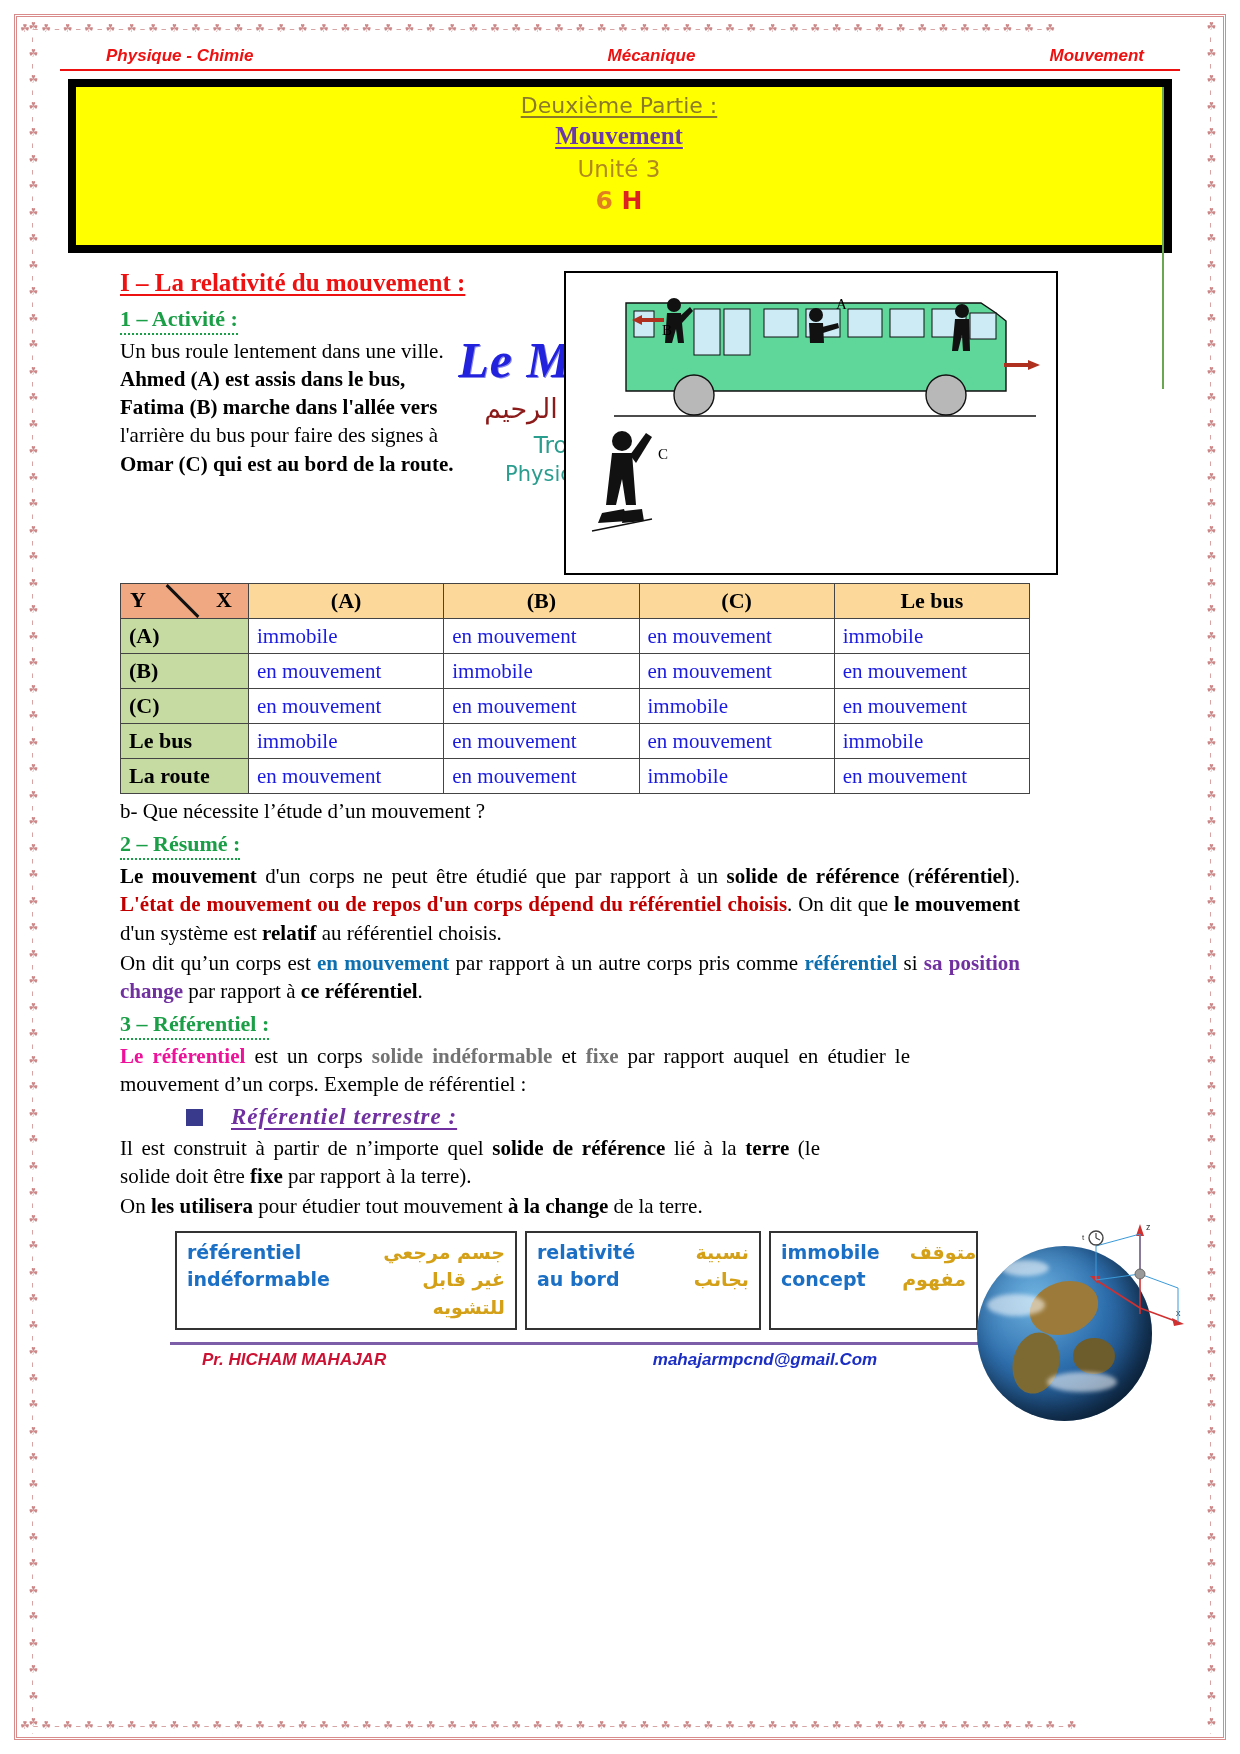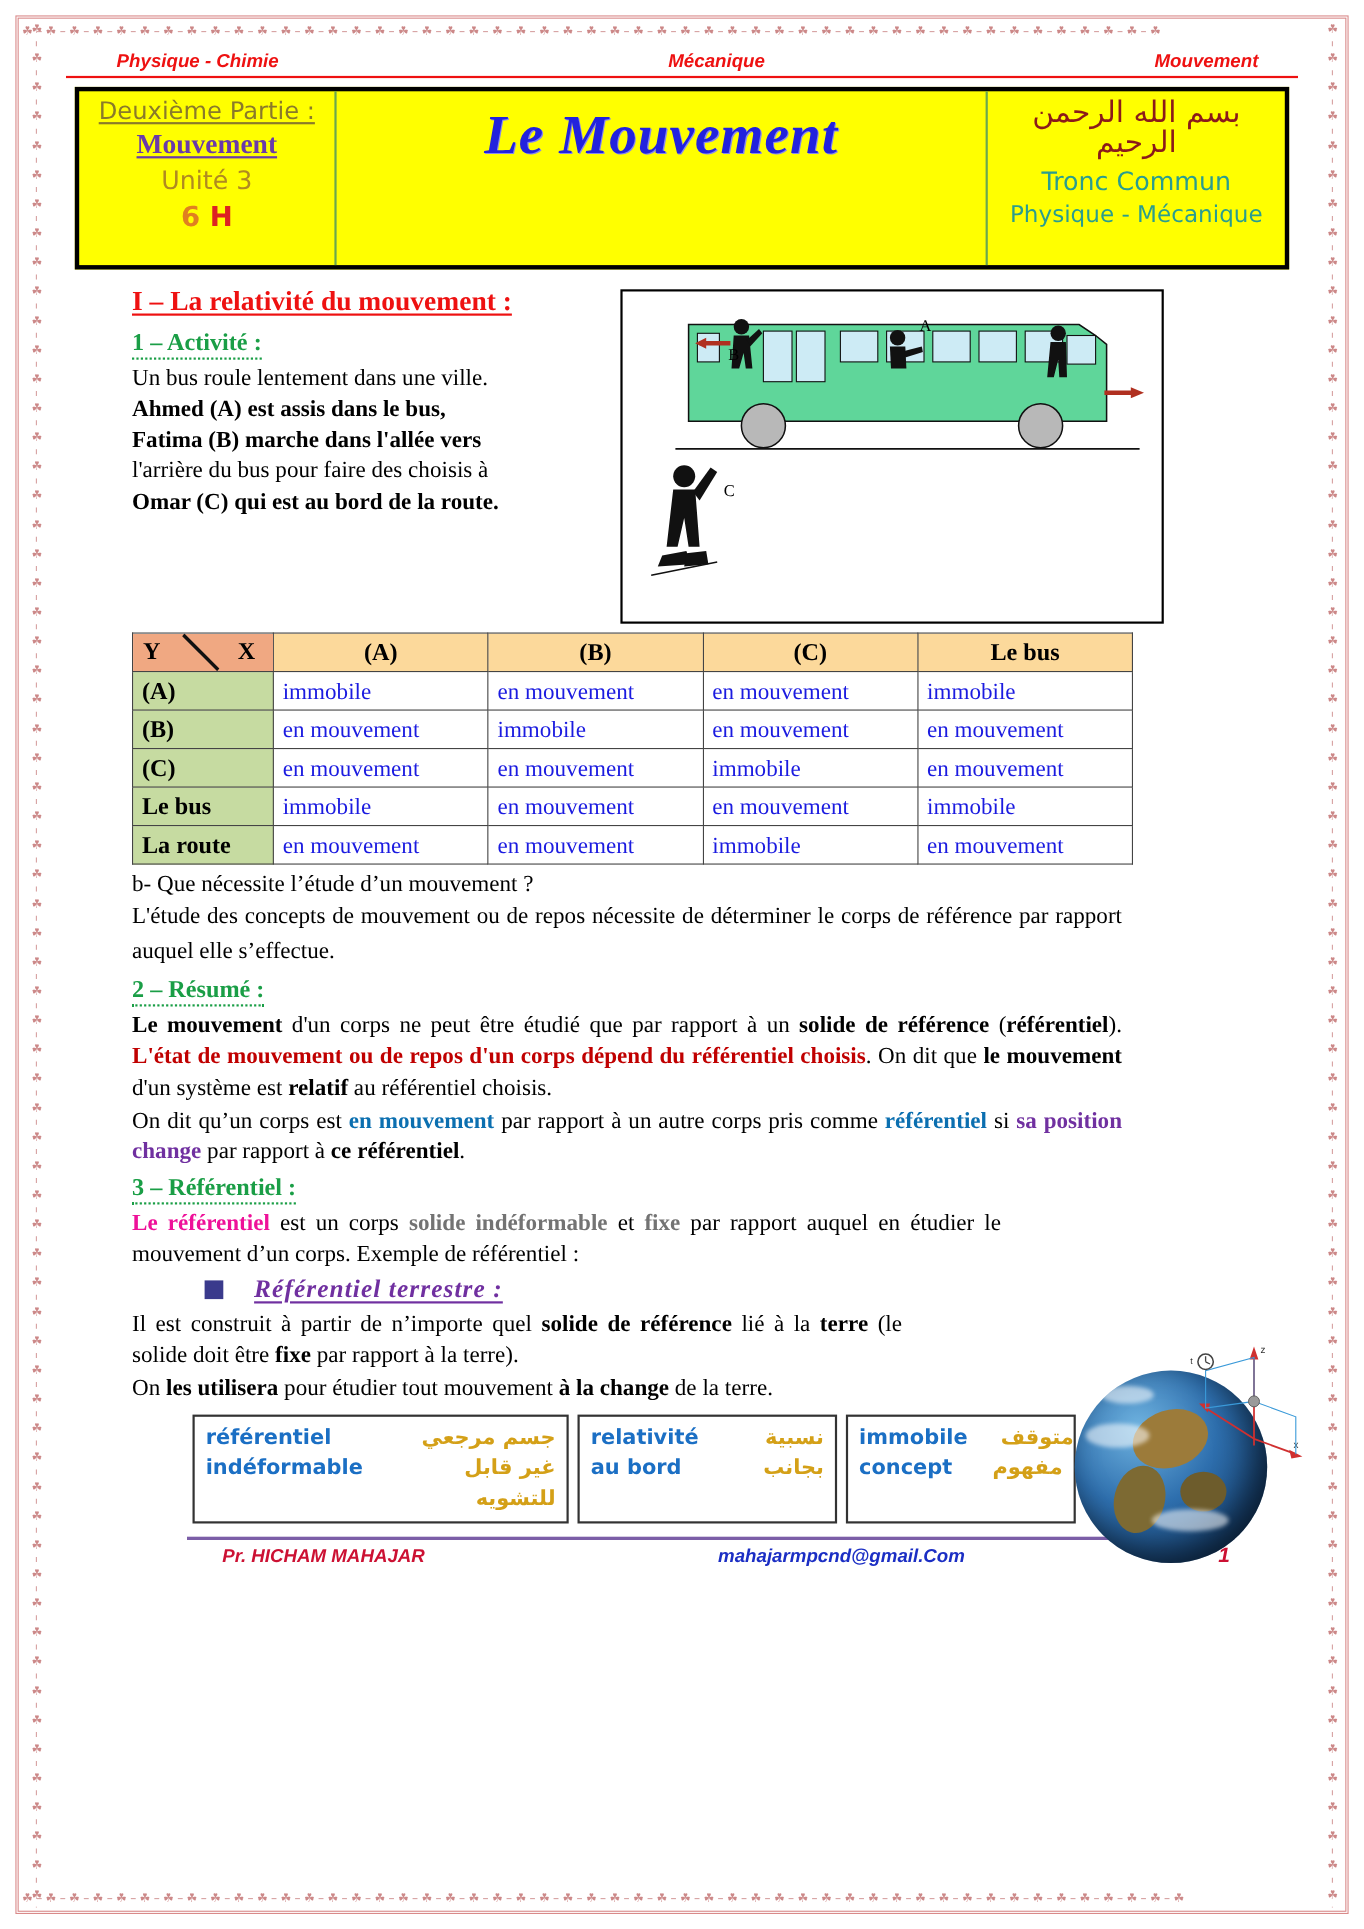--- a/index.html
+++ b/index.html
@@ -51,23 +51,24 @@
     margin-bottom:8px;
   }
   .runhead span:nth-child(1){flex:0 0 auto;padding-left:36px;}
   .runhead span:nth-child(2){flex:0 0 auto;}
   .runhead span:nth-child(3){flex:0 0 auto;padding-right:26px;}
 
   
   .banner{
     display:flex;
     background:#ffff00;
-    border:4px solid #000000;
+    border:8px solid #000000;
     height:158px;
     margin:0 8px 0 8px;
+    flex-direction:column;
   }
   .banner-left{
     flex:0 0 234px;
     border-right:2px solid #6aa84f;
     text-align:center;
     padding-top:6px;
     box-sizing:border-box;
   }
   .bl-1{
     font-family:"DejaVu Sans",sans-serif;
@@ -365,21 +366,21 @@
     <div class="top-row">
 
       <div class="intro-block">
         <div class="h1">I – La relativité du mouvement :</div>
         <div class="h2">1 – Activité :</div>
 
         <p class="txtj">
           <span>Un bus roule lentement dans une ville.</span><br>
           <span class="b">Ahmed (A) est assis dans le bus,</span><br>
           <span class="b">Fatima (B) marche dans l'allée vers</span><br>
-          <span>l'arrière du bus pour faire des choisis à</span><br>
+          <span>l'arrière du bus pour faire des signes à</span><br>
           <span class="b">Omar (C) qui est au bord de la route.</span>
         </p>
 
       </div>
 
       <div class="bus-box">
         <svg viewBox="0 0 490 300" width="490" height="300">
 
           <path d="M60,30 L60,118 L440,118 L440,48 L430,40 L415,30 Z" fill="#5fd69a" stroke="#111" stroke-width="1.4"></path>
 
@@ -488,21 +489,20 @@
           <td class="rowhead">La route</td>
           <td class="cell">en mouvement</td>
           <td class="cell">en mouvement</td>
           <td class="cell">immobile</td>
           <td class="cell">en mouvement</td>
         </tr>
       </tbody>
     </table>
 
     <p class="txt" style="margin-top:2px;">b- Que nécessite l’étude d’un mouvement ?</p>
-    <p class="txtj blue" style="line-height:1.5;width:900px;">L'étude des concepts de mouvement ou de repos nécessite de déterminer le corps de référence par rapport auquel elle s’effectue.</p>
 
     
     <div class="h2">2 – Résumé :</div>
 
     <p class="txtj" style="width:900px;">
       <span class="b">Le mouvement</span><span> d'un corps ne peut être étudié que par rapport à un </span><span class="b">solide de référence</span><span> (</span><span class="b">référentiel</span><span>). </span><span class="red">L'état de mouvement ou de repos d'un corps dépend du référentiel choisis</span><span>. On dit que </span><span class="b">le mouvement</span><span> d'un système est </span><span class="b">relatif</span><span> au référentiel choisis.</span>
     </p>
 
     <p class="txtj" style="width:900px;margin-top:2px;">
       <span>On dit qu’un corps est </span><span class="teal">en mouvement</span><span> par rapport à un autre corps pris comme </span><span class="teal">référentiel</span><span> si </span><span class="purple">sa position change</span><span> par rapport à </span><span class="b">ce référentiel</span><span>.</span>

